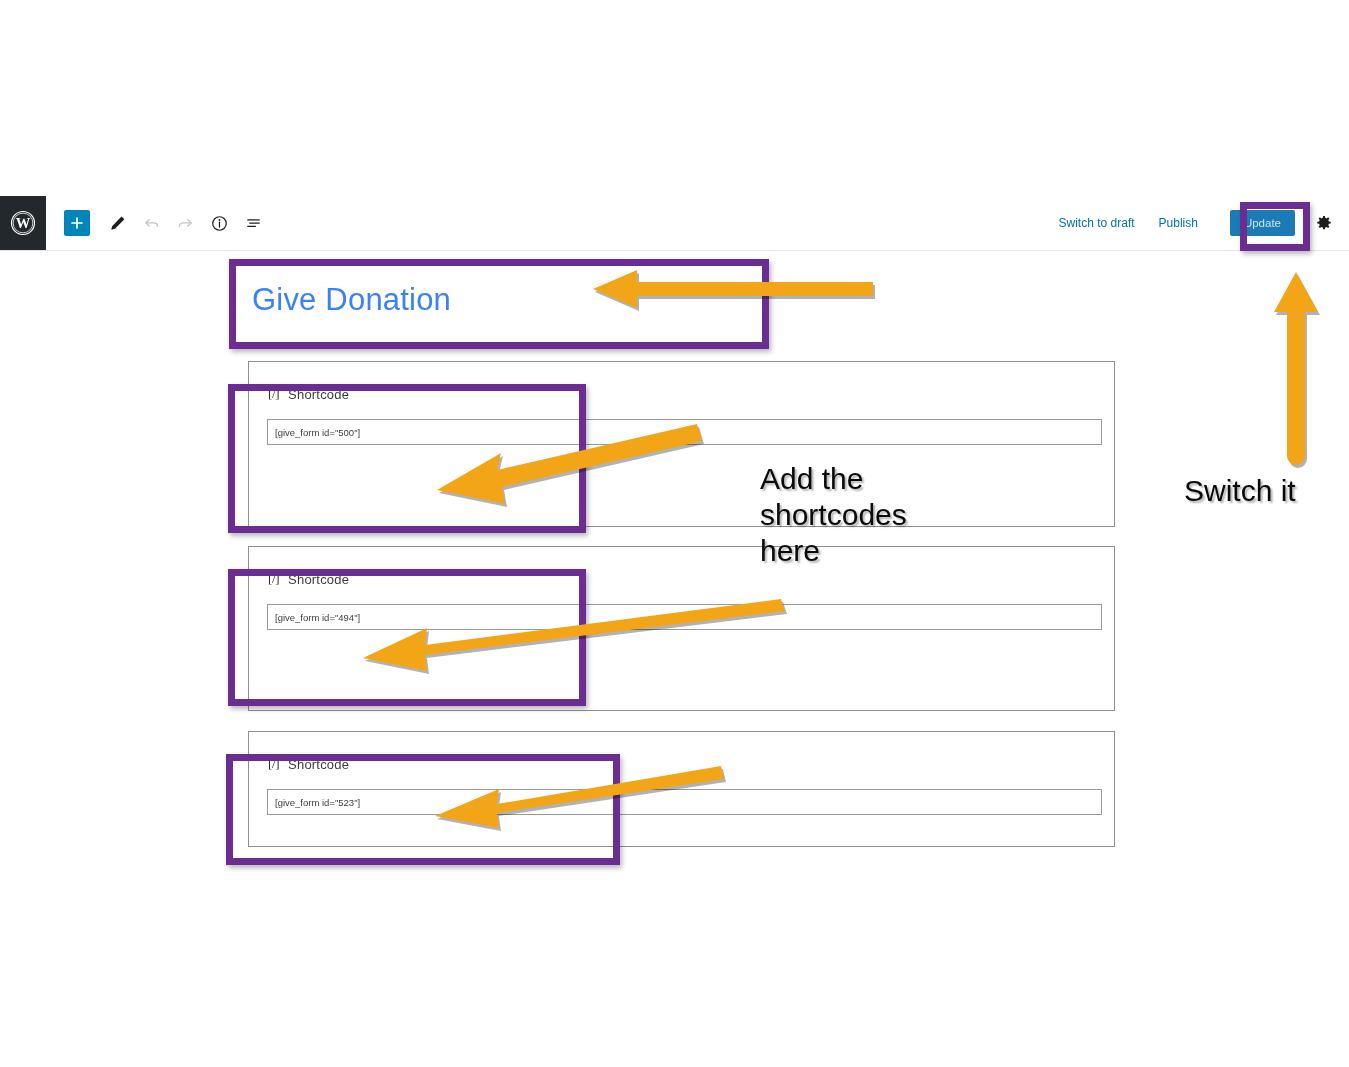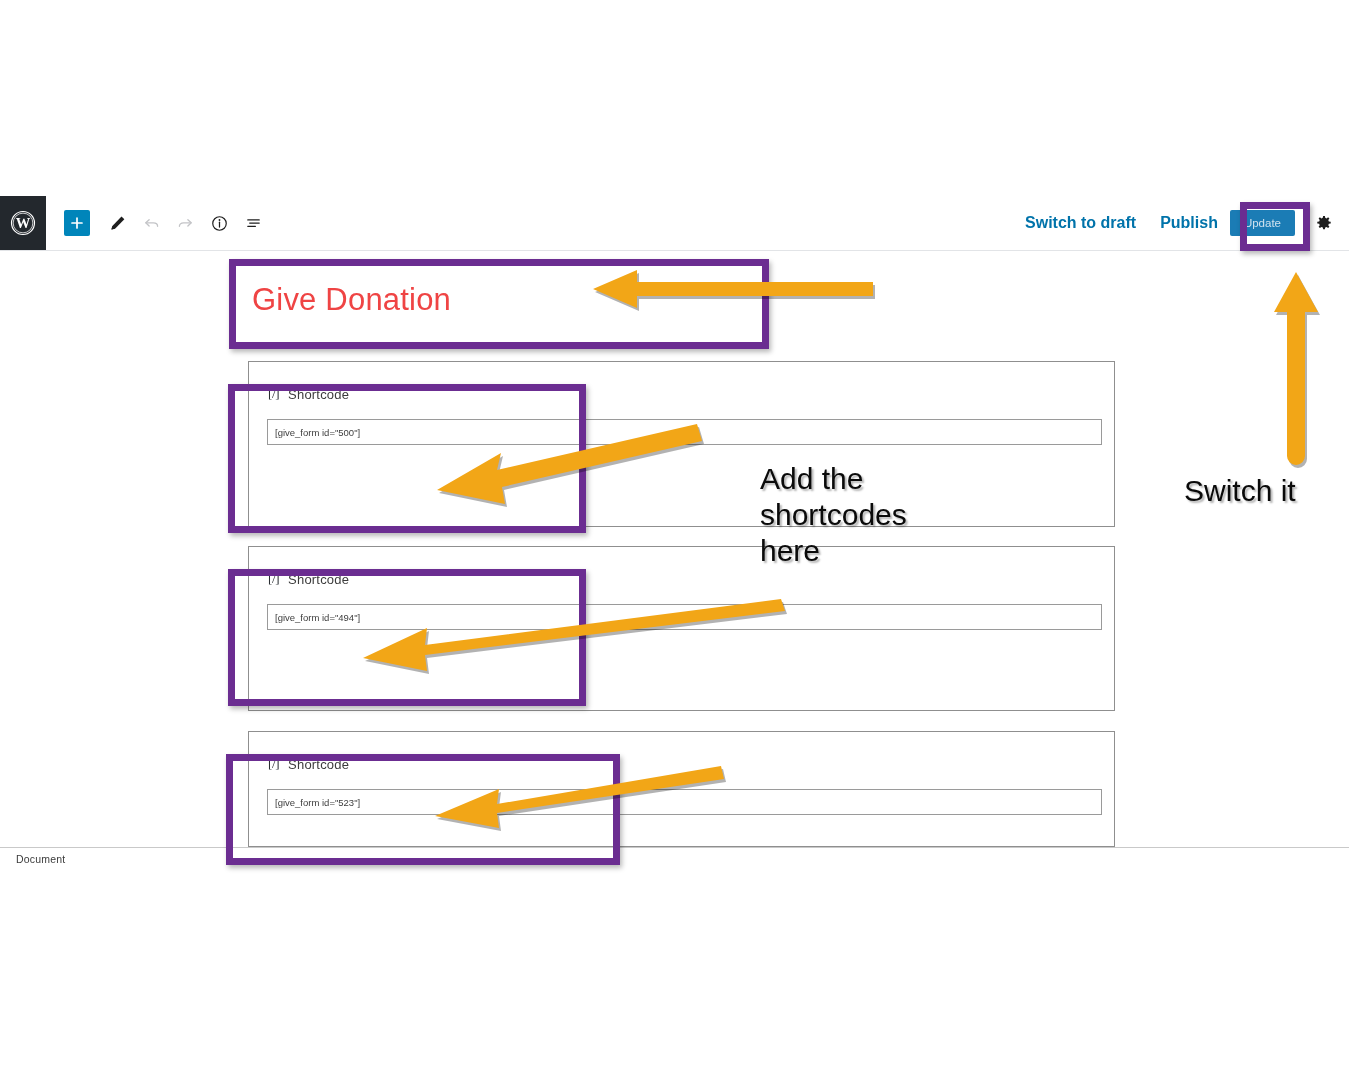--- a/index.html
+++ b/index.html
@@ -58,37 +58,36 @@
   .tb-btn.adder svg { display:block; }
   .tb-btn svg { display:block; }
   .tb-gap { width: 4px; }
 
   .tb-right {
     position: absolute; right: 10px; top: 0;
     height: 54px;
     display: flex; align-items: center; gap: 0px;
   }
   .tb-link {
-    font-size: 16px;
+    font-size: 12px;
     color: #0073aa;
     background: transparent; border: 0;
     cursor: pointer;
     padding: 0 12px;
     white-space: nowrap;
     font-family: "Liberation Sans", sans-serif;
-    font-weight: bold;
   }
   .update-btn {
     background: #1b7cb5;
     color: #cfe2ef;
     border: 0;
     border-radius: 2px;
     font-size: 11.5px;
     padding: 7px 14px;
-    margin-left: 0;
+    margin-left: 20px;
     cursor: pointer;
     font-family: "Liberation Sans", sans-serif;
   }
   .gear-btn {
     width: 30px; height: 30px;
     margin-left: 14px;
     display: flex; align-items:center; justify-content:center;
     background: transparent; border: 0; cursor: pointer;
   }
 
@@ -100,21 +99,21 @@
     background: #ffffff;
   }
 
   
   .post-title {
     position: absolute;
     left: 234px; top: 9px;
     width: 880px; height: 80px;
     display: flex; align-items: center;
     font-size: 31px;
-    color: #ef4444;
+    color: #3b82f6;
     letter-spacing: 0.2px;
     background: transparent;
     border: 0; outline: 0;
     padding: 0 18px;
     box-sizing: border-box;
     font-family: "Liberation Sans", sans-serif;
   }
 
   
   .block {
@@ -300,23 +299,20 @@
     </div>
 
     <div class="block" style="top:480px;height:116px;">
       <div class="block-hd">
         <span class="sc-icon">[/]</span>
         <span class="sc-label">Shortcode</span>
       </div>
       <input class="sc-input" style="top: 57px;" value="[give_form id=&quot;523&quot;]">
     </div>
 
-    <div class="footer-bar">
-      <span class="crumb">Document</span>
-    </div>
 
   </div>
 </div>
 
 <div id="overlay">
 
   <div class="hl-box" style="left:229px; top:259px; width:540px; height:90px;"></div>
 
   <div class="hl-box" style="left:228px; top:384px; width:358px; height:149px;"></div>
 

